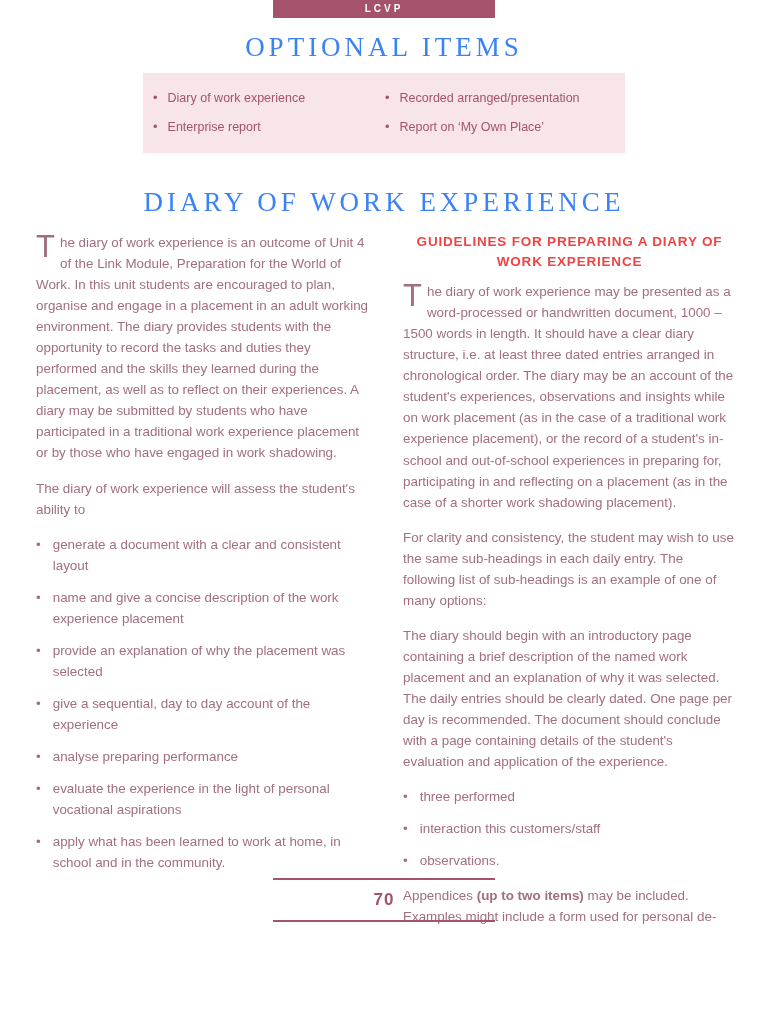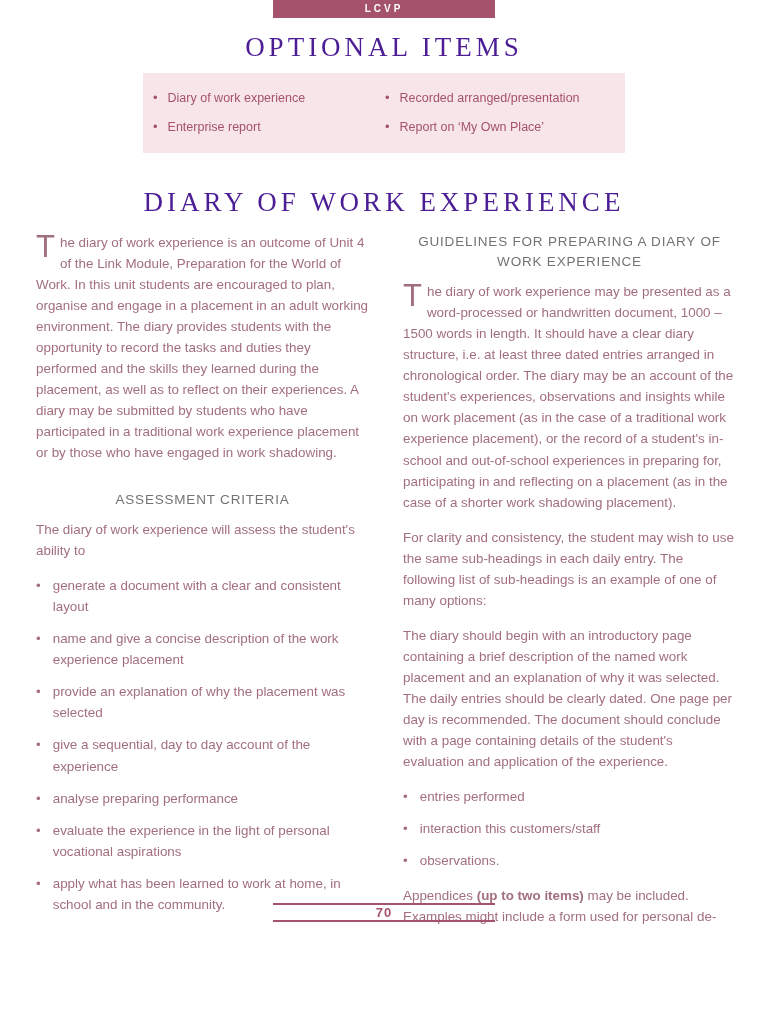--- a/index.html
+++ b/index.html
@@ -22,21 +22,21 @@
     color: #ffffff;
     font-size: 10px;
     font-weight: bold;
     letter-spacing: 3px;
     text-align: center;
     line-height: 18px;
   }
   
   .serif-title {
     font-family: "Liberation Serif", serif;
-    color: #4c1d95;
+    color: #3b82f6;
     text-align: center;
     font-weight: 400;
     font-size: 27px;
     letter-spacing: 4px;
     margin: 14px 0 10px 0;
   }
   .serif-title.main { margin-top: 34px; margin-bottom: 8px; }
 
   
   .pink-box {
@@ -69,22 +69,22 @@
   .col { flex: 1; min-width: 0; }
   .col p { margin: 0 0 14px 0; }
   .dropcap {
     float: left;
     font-size: 31px;
     line-height: 24px;
     padding: 3px 5px 0 0;
     color: #a26f7d;
   }
   .sans-heading {
-    color: #737373;
-    font-weight: normal;
+    color: #ef4444;
+    font-weight: bold;
     font-size: 13.5px;
     letter-spacing: 0.8px;
     text-align: center;
     margin: 26px 8px 10px 8px;
     line-height: 1.45;
   }
   .sans-heading.first { margin-top: 0; }
   .layout-heading {
     color: #2a9c7e;
     font-weight: normal;
@@ -105,24 +105,24 @@
   
   .footer-box {
     position: absolute;
     left: 50%;
     bottom: 7px;
     transform: translateX(-50%);
     width: 222px;
     border-top: 2px solid #a5536b;
     border-bottom: 2px solid #a5536b;
     text-align: center;
-    padding: 0 0;
+    padding: 10px 0;
     color: #a5536b;
     font-weight: bold;
-    font-size: 13px;
+    font-size: 17px;
     letter-spacing: 1px;
   }
 </style>
 </head>
 <body>
 
 <div class="page">
 
   <div class="top-tab">
     <span>LCVP</span>
@@ -155,21 +155,20 @@
 
   <h1 class="serif-title main">DIARY OF WORK EXPERIENCE</h1>
 
   <div class="columns">
 
     <div class="col">
       <p>
         <span class="dropcap">T</span><span>he diary of work experience is an outcome of Unit 4 of the Link Module, Preparation for the World of Work. In this unit students are encouraged to plan, organise and engage in a placement in an adult working environment. The diary provides students with the opportunity to record the tasks and duties they performed and the skills they learned during the placement, as well as to reflect on their experiences. A diary may be submitted by students who have participated in a traditional work experience placement or by those who have engaged in work shadowing.</span>
       </p>
 
-      <h2 class="sans-heading">ASSESSMENT CRITERIA</h2>
 
       <p>The diary of work experience will assess the student's ability to</p>
 
       <ul class="bullet-list">
         <li>
           <span class="dot">•</span>
           <span>generate a document with a clear and consistent layout</span>
         </li>
         <li>
           <span class="dot">•</span>
@@ -205,21 +204,21 @@
         <span class="dropcap">T</span><span>he diary of work experience may be presented as a word-processed or handwritten document, 1000 – 1500 words in length. It should have a clear diary structure, i.e. at least three dated entries arranged in chronological order. The diary may be an account of the student's experiences, observations and insights while on work placement (as in the case of a traditional work experience placement), or the record of a student's in-school and out-of-school experiences in preparing for, participating in and reflecting on a placement (as in the case of a shorter work shadowing placement).</span>
       </p>
 
 
       <p>For clarity and consistency, the student may wish to use the same sub-headings in each daily entry. The following list of sub-headings is an example of one of many options:</p>
       <p>The diary should begin with an introductory page containing a brief description of the named work placement and an explanation of why it was selected. The daily entries should be clearly dated. One page per day is recommended. The document should conclude with a page containing details of the student's evaluation and application of the experience.</p>
 
       <ul class="bullet-list">
         <li>
           <span class="dot">•</span>
-          <span>entries performed</span>
+          <span>three performed</span>
         </li>
         <li>
           <span class="dot">•</span>
           <span>interaction this customers/staff</span>
         </li>
         <li>
           <span class="dot">•</span>
           <span>observations.</span>
         </li>
       </ul>

